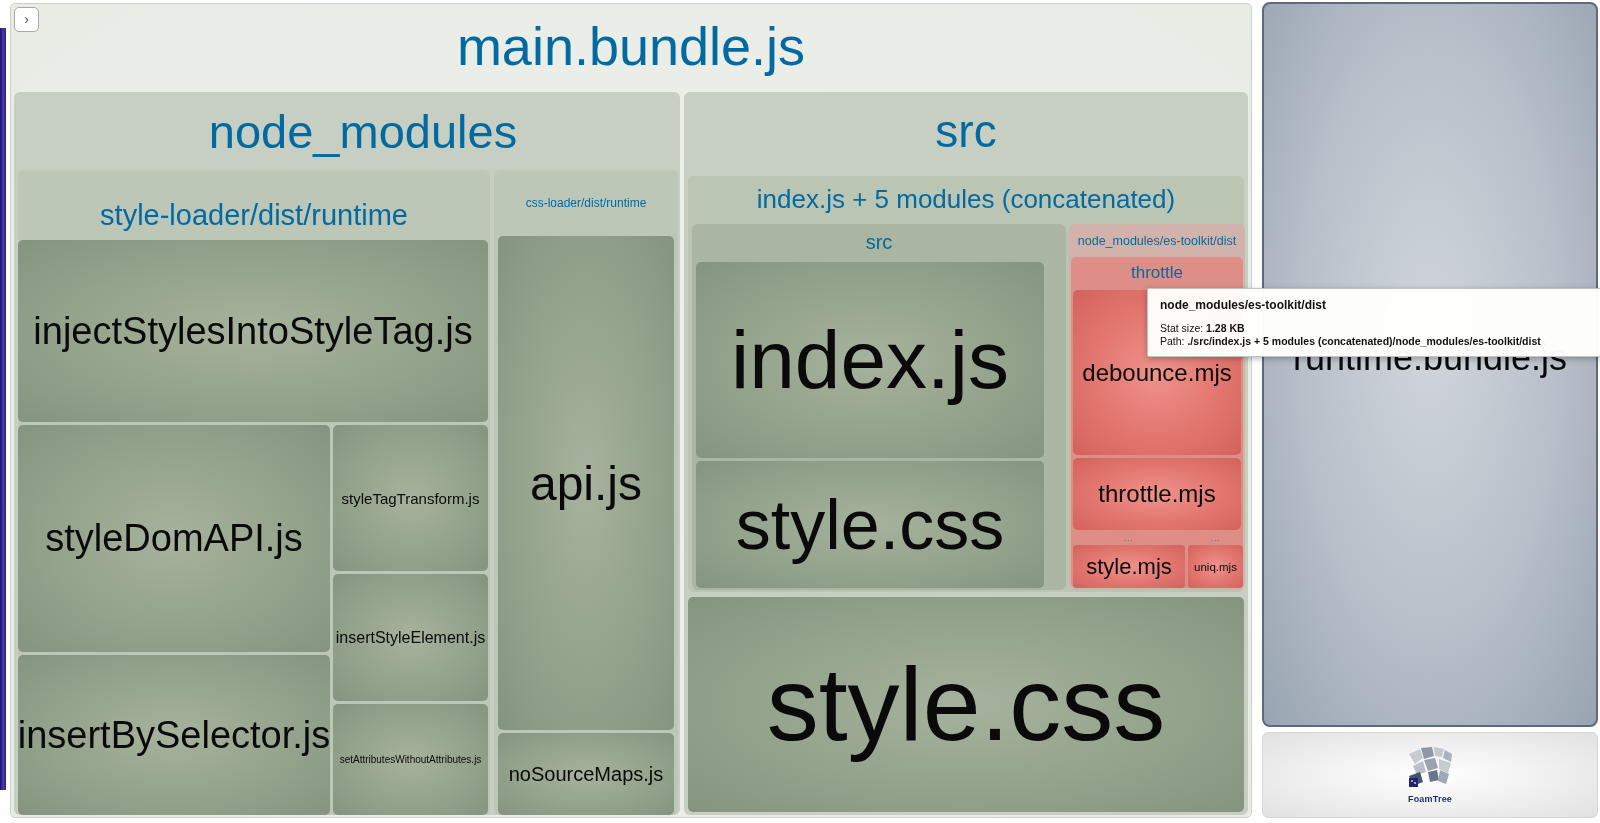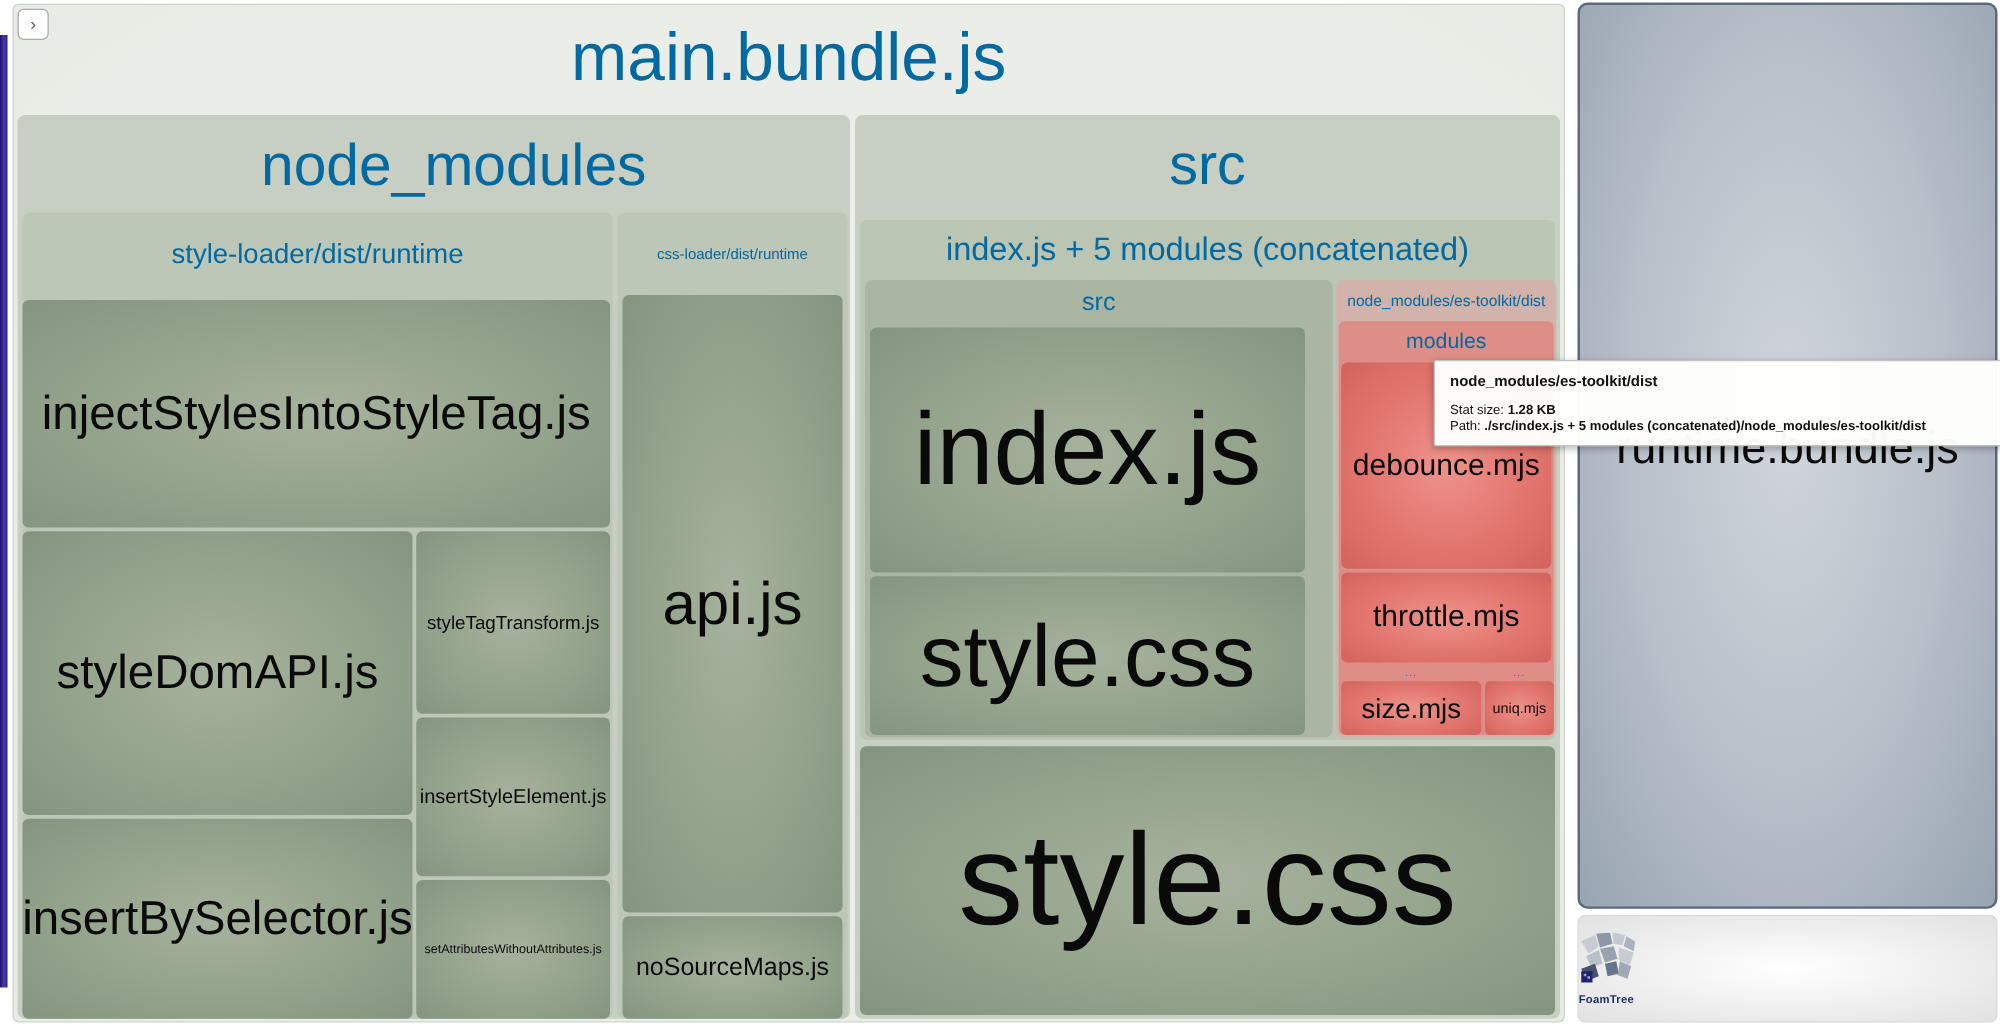--- a/index.html
+++ b/index.html
@@ -37,21 +37,21 @@
     background: radial-gradient(ellipse at 50% 46%, #d0d6db 0%, #b7bfc9 55%, #99a4b2 100%);
     border: 2px solid #5c6a7a; border-radius: 8px;
     display: flex; align-items: center; justify-content: center;
   }
   .runtime-label { font-size: 36px; color: #0a0a0a; margin-top: -13px; }
 
   .foamtree-box {
     position: absolute;
     background: radial-gradient(ellipse at center, #ffffff 0%, #efefef 55%, #e1e1e1 100%);
     border: 1px solid #d6d6d6; border-radius: 6px;
-    display: flex; flex-direction: column; justify-content: center;
+    display: flex; flex-direction: column; align-items: center; justify-content: center;
   }
   .foamtree-text { font-size: 9px; font-weight: bold; color: #1d2b5e; letter-spacing: 0.2px; margin-top: 1px; }
 
   .sidebar-strip {
     position: absolute; left: 0; top: 28px; width: 6px; height: 762px;
     background: linear-gradient(90deg, #1c1166 0%, #4a3bae 55%, #2c1f7a 100%);
   }
   .sidebar-toggle {
     position: absolute; left: 14px; top: 7px; width: 25px; height: 25px;
     background: #ffffff; border: 1px solid #a9a9a9; border-radius: 5px;
@@ -77,21 +77,21 @@
 
 <div id="canvas">
 
   <div class="chunk" style="left:10px; top:3px; width:1242px; height:815px;"></div>
   <div class="grp-hd" style="left:10px; top:3px; width:1242px; height:86px; font-size:54px;">main.bundle.js</div>
 
   <div class="grp" style="left:14px; top:92px; width:666px; height:723px; background:#c6cfc1;"></div>
   <div class="grp-hd" style="left:14px; top:92px; width:666px; height:78px; font-size:47px;margin-left:16px;">node_modules</div>
 
   <div class="grp" style="left:18px; top:170px; width:472px; height:645px; background:#bdc7b7;"></div>
-  <div class="grp-hd" style="left:18px; top:168px; width:472px; height:70px; font-size:22px;">style-loader/dist/runtime</div>
+  <div class="grp-hd" style="left:18px; top:180px; width:472px; height:70px; font-size:29px;">style-loader/dist/runtime</div>
 
   <div class="cell" style="left:18px; top:240px; width:470px; height:182px; font-size:38px;">
     <span>injectStylesIntoStyleTag.js</span>
   </div>
   <div class="cell" style="left:18px; top:425px; width:312px; height:227px; font-size:38px;">
     <span>styleDomAPI.js</span>
   </div>
   <div class="cell" style="left:333px; top:425px; width:155px; height:146px; font-size:15px;">
     <span>styleTagTransform.js</span>
   </div>
@@ -128,33 +128,33 @@
     <span>index.js</span>
   </div>
   <div class="cell" style="left:696px; top:461px; width:348px; height:127px; font-size:70px;">
     <span>style.css</span>
   </div>
 
   <div class="grp" style="left:1069px; top:224px; width:176px; height:366px; background:#d2b3ac;"></div>
   <div class="grp-hd" style="left:1069px; top:224px; width:176px; height:33px; font-size:12.5px;">node_modules/es-toolkit/dist</div>
 
   <div class="grp" style="left:1071px; top:257px; width:172px; height:331px; background:#dd8e87; border-radius:5px;"></div>
-  <div class="grp-hd" style="left:1071px; top:257px; width:172px; height:31px; font-size:17px;">modules</div>
+  <div class="grp-hd" style="left:1071px; top:257px; width:172px; height:31px; font-size:17px;">throttle</div>
 
   <div class="cell red" style="left:1073px; top:290px; width:168px; height:165px; font-size:24px;">
     <span>debounce.mjs</span>
   </div>
   <div class="cell red" style="left:1073px; top:458px; width:168px; height:72px; font-size:24px;">
     <span>throttle.mjs</span>
   </div>
 
   <div class="grp" style="left:1073px; top:533px; width:112px; height:55px; background:#dd8e87; border-radius:4px;"></div>
   <div class="grp-hd" style="left:1073px; top:532px; width:112px; height:12px; font-size:8px; letter-spacing:1px;">...</div>
   <div class="cell red" style="left:1073px; top:545px; width:112px; height:43px; font-size:22px; border-radius:4px;">
-    <span>size.mjs</span>
+    <span>style.mjs</span>
   </div>
 
   <div class="grp" style="left:1188px; top:533px; width:55px; height:55px; background:#dd8e87; border-radius:4px;"></div>
   <div class="grp-hd" style="left:1188px; top:532px; width:55px; height:12px; font-size:8px; letter-spacing:1px;">...</div>
   <div class="cell red" style="left:1188px; top:545px; width:55px; height:43px; font-size:11.5px; border-radius:4px;">
     <span>uniq.mjs</span>
   </div>
 
   <div class="cell" style="left:688px; top:597px; width:556px; height:215px; font-size:104px;">
     <span>style.css</span>

